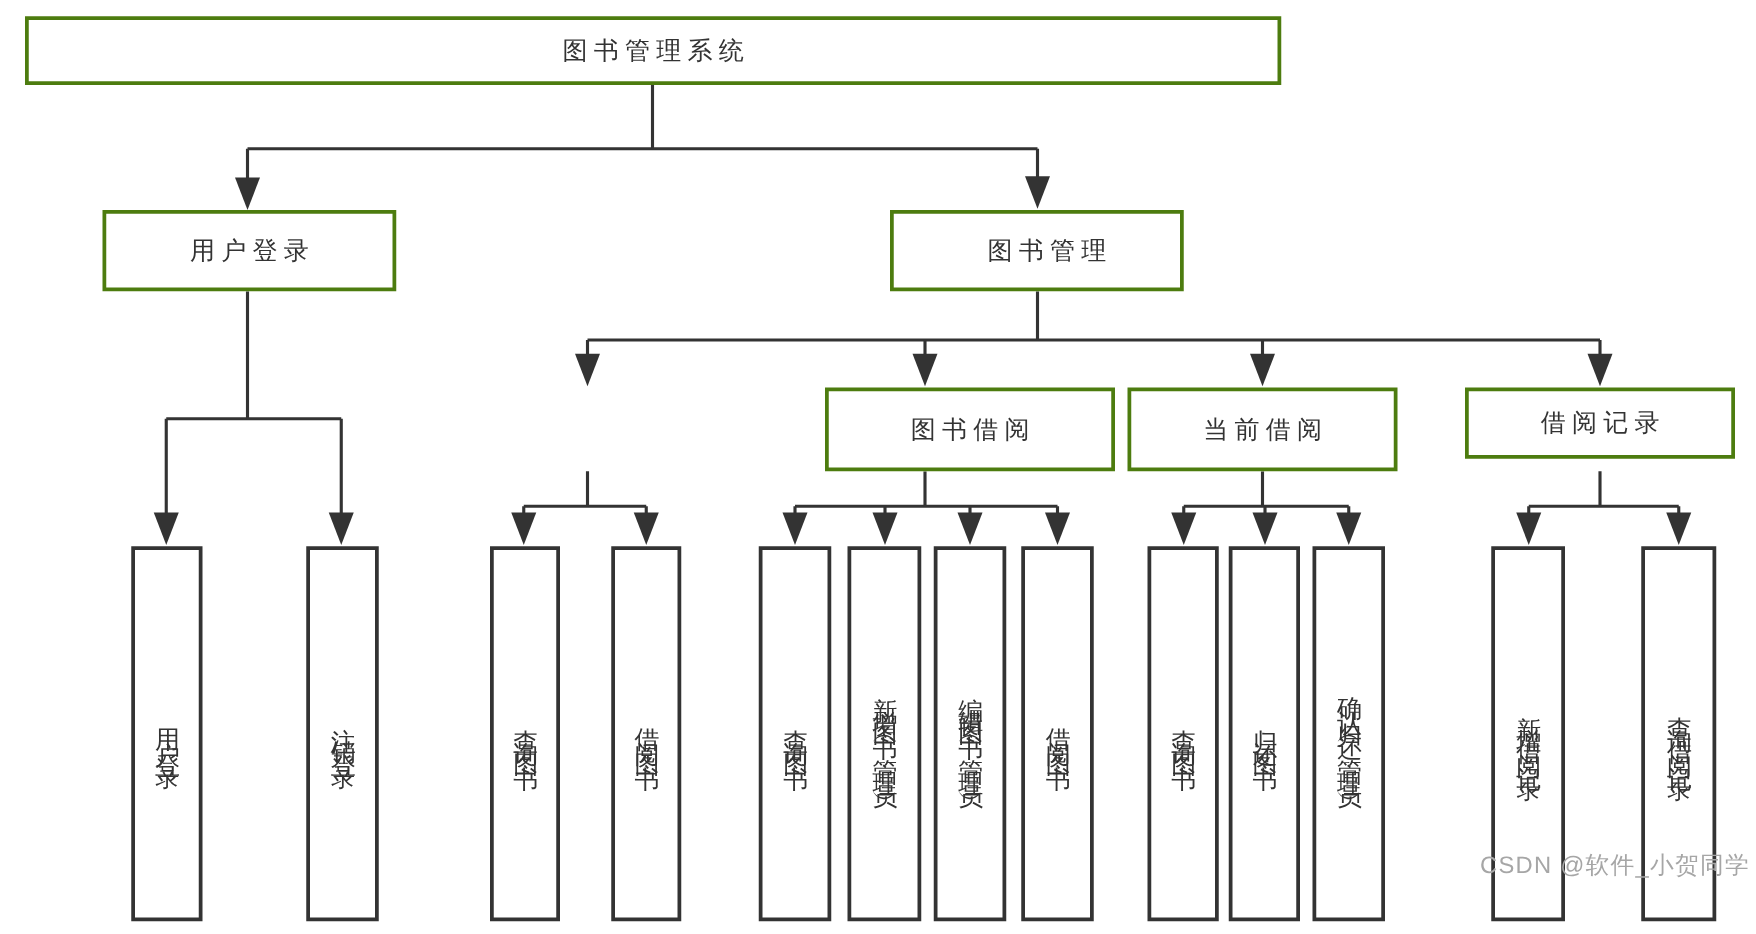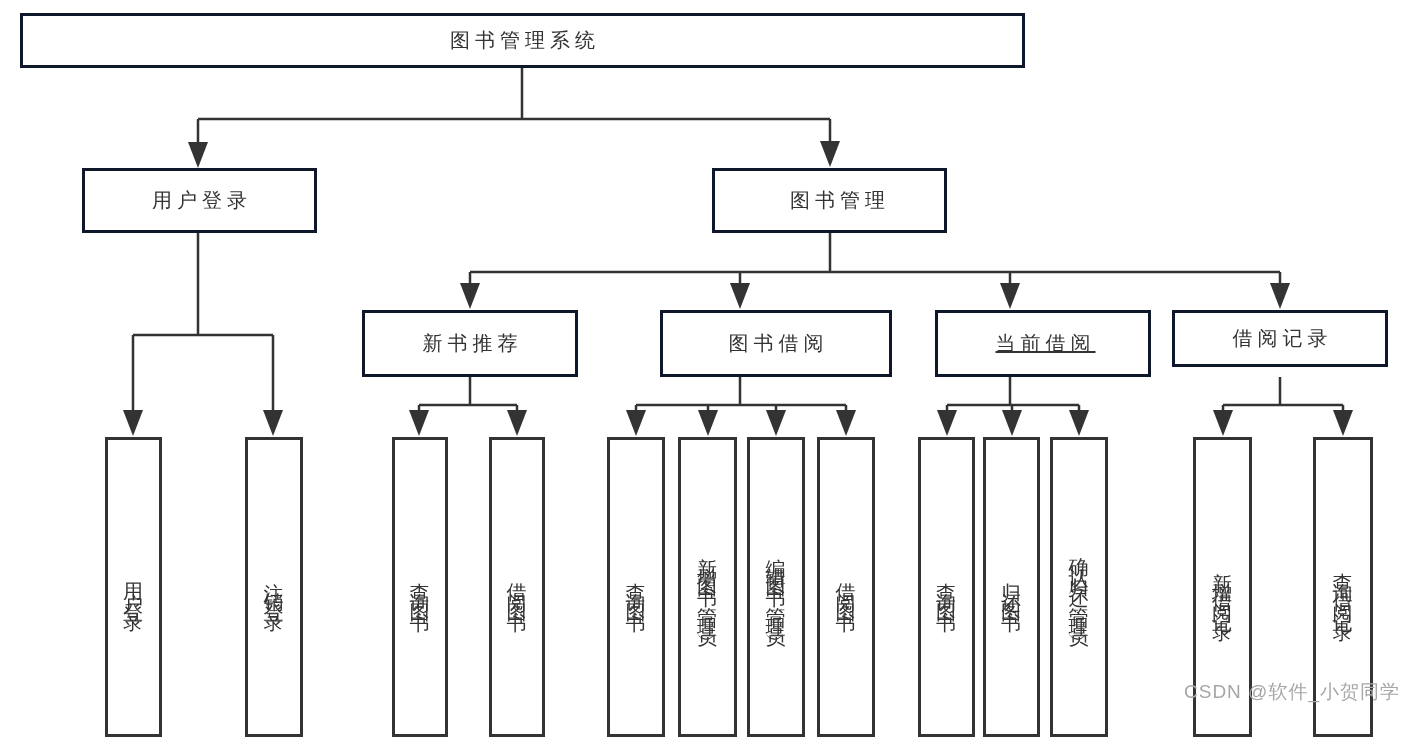--- a/index.html
+++ b/index.html
@@ -13,21 +13,21 @@
   }
   #connectors {
     position: absolute;
     left: 0; top: 0;
     width: 1405px; height: 747px;
     pointer-events: none;
   }
   .box {
     position: absolute;
     box-sizing: border-box;
-    border: 3px solid #0f172a;
+    border: 3px solid #4d7c0f;
     background: #ffffff;
     display: flex;
     align-items: center;
     justify-content: center;
     color: #333333;
     font-size: 20px;
     letter-spacing: 5px;
     text-indent: 5px; 
     white-space: nowrap;
     z-index: 2;
@@ -105,23 +105,22 @@
       <polygon points="1213,410 1233,410 1223,436"></polygon>
       <polygon points="1333,410 1353,410 1343,436"></polygon>
     </g>
   </svg>
 
   <div class="box" style="left:20px; top:13px; width:1005px; height:55px;">图书管理系统</div>
 
   <div class="box" style="left:82px; top:168px; width:235px; height:65px;">用户登录</div>
   <div class="box" style="left:712px; top:168px; width:235px; height:65px;padding-left:16px;">图书管理</div>
 
-  <div class="box" style="left:362px; top:310px; width:216px; height:67px;">新书推荐</div>
   <div class="box" style="left:660px; top:310px; width:232px; height:67px;">图书借阅</div>
-  <div class="box" style="left:935px; top:310px; width:216px; height:67px;text-decoration:underline;">当前借阅</div>
+  <div class="box" style="left:902px; top:310px; width:216px; height:67px;">当前借阅</div>
   <div class="box" style="left:1172px; top:310px; width:216px; height:57px;">借阅记录</div>
 
   <div class="vbox" style="left:105px; top:437px; width:57px; height:300px;">
     <span class="vtext">用户登录</span>
   </div>
   <div class="vbox" style="left:245px; top:437px; width:58px; height:300px;">
     <span class="vtext">注销登录</span>
   </div>
 
   <div class="vbox" style="left:392px; top:437px; width:56px; height:300px;">

